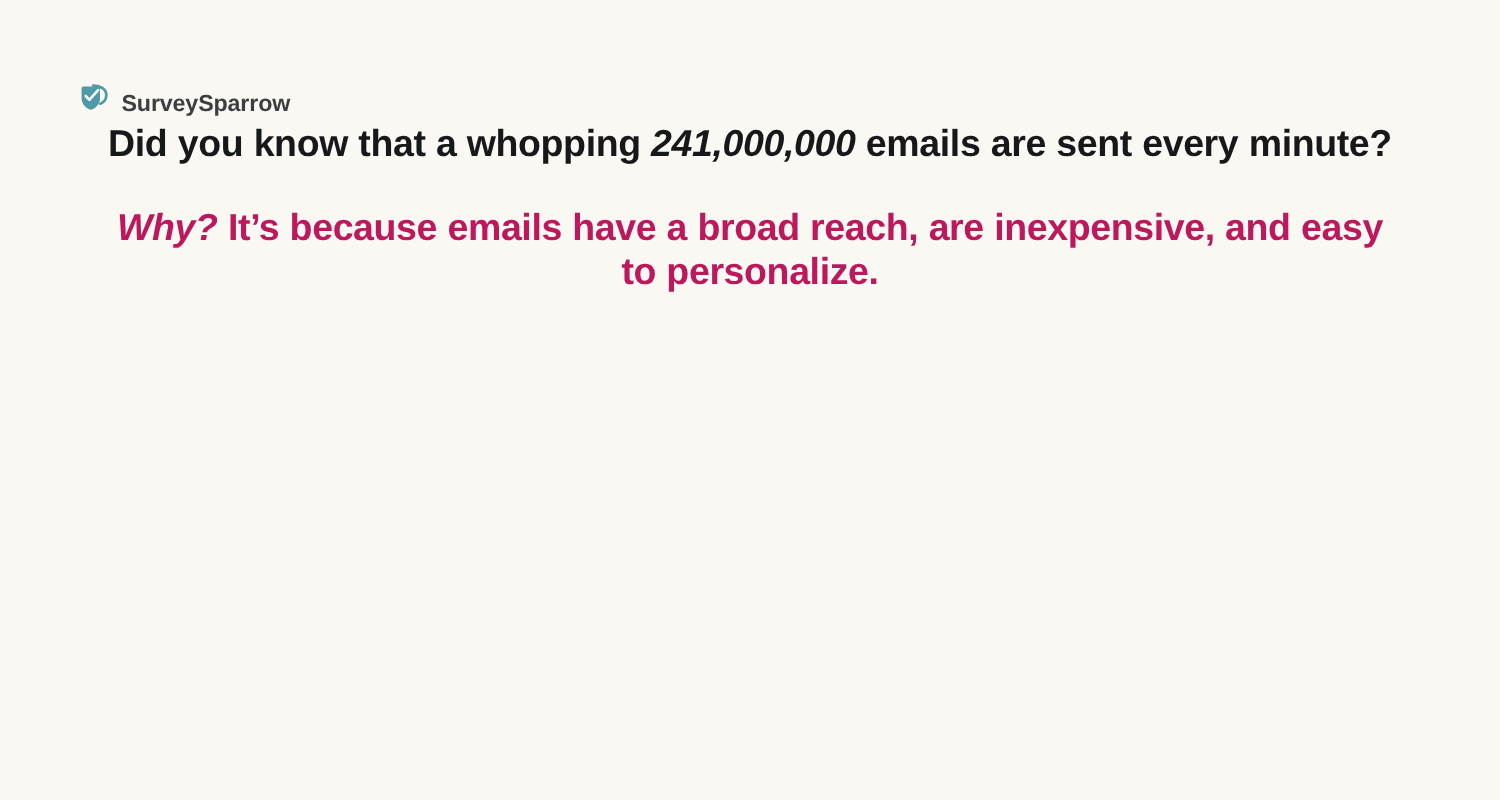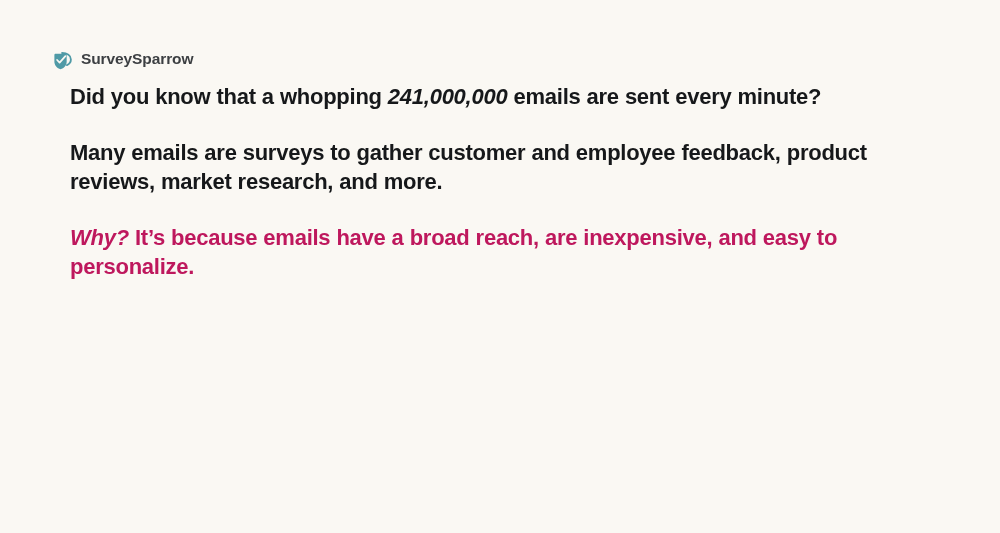--- a/index.html
+++ b/index.html
@@ -21,21 +21,21 @@
     background: #faf8f3;
     box-sizing: border-box;
   }
 
   
   .brand {
     position: absolute;
     left: 52px;
     top: 51px;
     display: flex;
-    align-items: flex-start;
+    align-items: flex-end;
     gap: 7px;
     height: 26px;
   }
   .brand-mark {
     width: 22px;
     height: 22px;
     display: block;
     flex: 0 0 auto;
   }
   .brand-name {
@@ -53,27 +53,27 @@
     position: absolute;
     left: 50%;
     transform: translateX(-50%);
     top: 82px;
     width: 860px;
     text-align: center;
   }
 
   .para {
     font-family: "Liberation Sans", sans-serif;
-    font-size: 22px;
+    font-size: 25px;
     font-weight: bold;
     line-height: 29px;
     color: #16181a;
     letter-spacing: -0.25px;
     margin: 0 0 27px 0;
-    text-align: left;
+    text-align: center;
     word-spacing: 0.2px;
   }
   .para:last-child {
     margin-bottom: 0;
   }
   .para em {
     font-style: italic;
     font-weight: bold;
   }
 </style>
@@ -86,17 +86,16 @@
     <svg class="brand-mark" viewBox="0 0 24 24" aria-hidden="true">
       <path d="M2.6 4.3 C2.6 3.5 3.2 2.9 4.0 2.9 L14.6 2.9 C15.4 2.9 16.0 3.5 16.0 4.3 L16.0 11.6 C16.0 15.6 13.0 18.6 9.3 19.9 C5.6 18.6 2.6 15.6 2.6 11.6 Z" fill="#4f9aa6"></path>
       <path d="M5.6 9.8 L8.3 12.6 L14.6 5.6" fill="none" stroke="#faf8f3" stroke-width="1.9" stroke-linecap="round" stroke-linejoin="round"></path>
       <path d="M11.0 2.2 C16.6 2.2 20.6 5.0 20.6 9.2 C20.6 12.0 18.9 14.2 16.3 15.4" fill="none" stroke="#4f9aa6" stroke-width="2.0" stroke-linecap="round"></path>
     </svg>
     <span class="brand-name" style="color: rgb(60, 63, 66);">SurveySparrow</span>
   </div>
 
   <div class="content">
     <p class="para" style="color: rgb(22, 24, 26);"><span>Did you know that a whopping </span><em>241,000,000</em><span> emails are sent every minute?</span></p>
-    <p class="para" style="color: rgb(22, 24, 26);"><span>Many emails are surveys to gather customer and employee feedback, product reviews, market research, and more.</span></p>
     <p class="para" style="color: #be185d;"><em>Why?</em><span> It’s because emails have a broad reach, are inexpensive, and easy to personalize.</span></p>
   </div>
 
 </div>
 
 </body></html>

